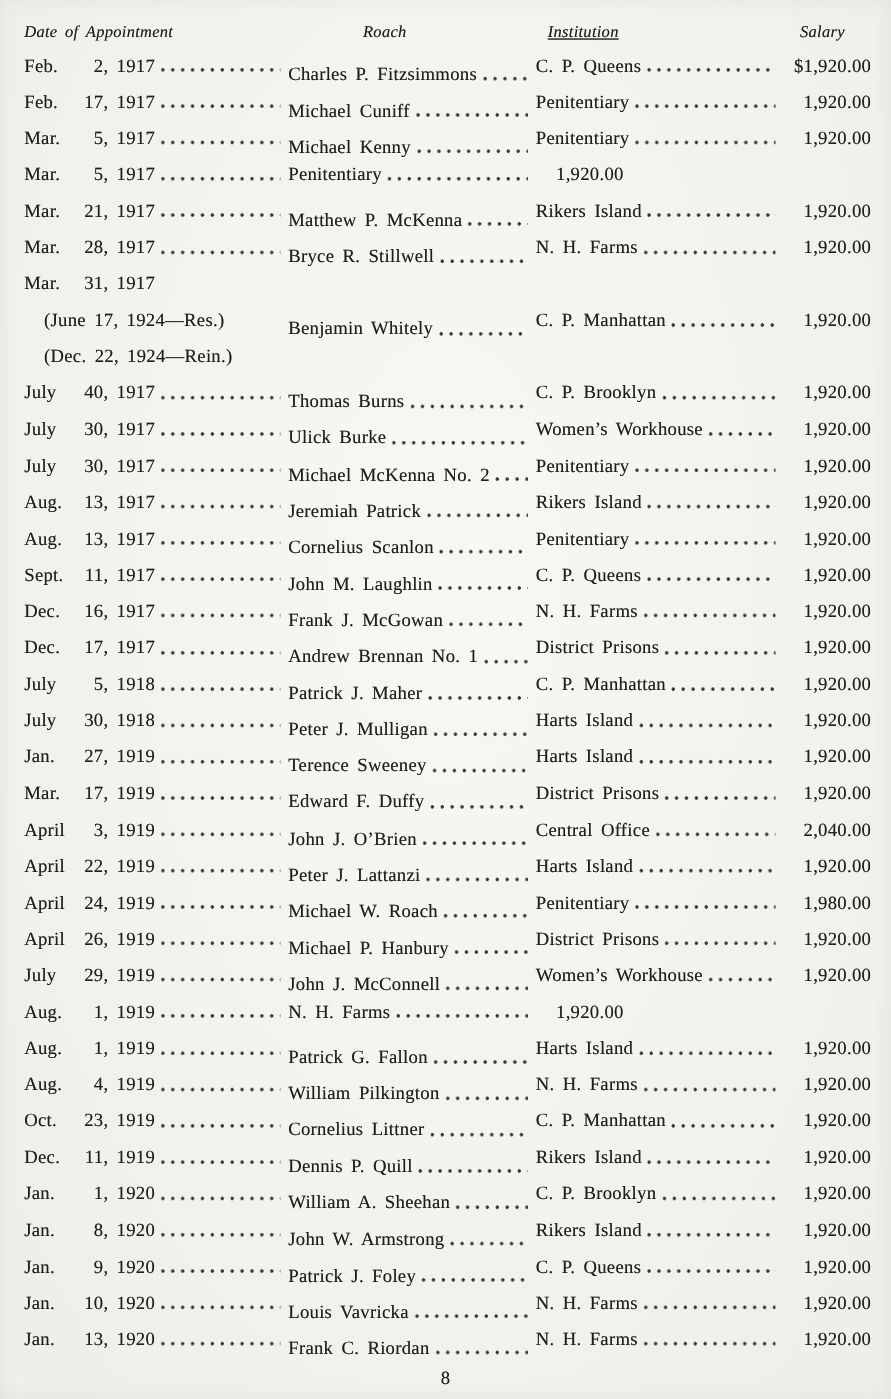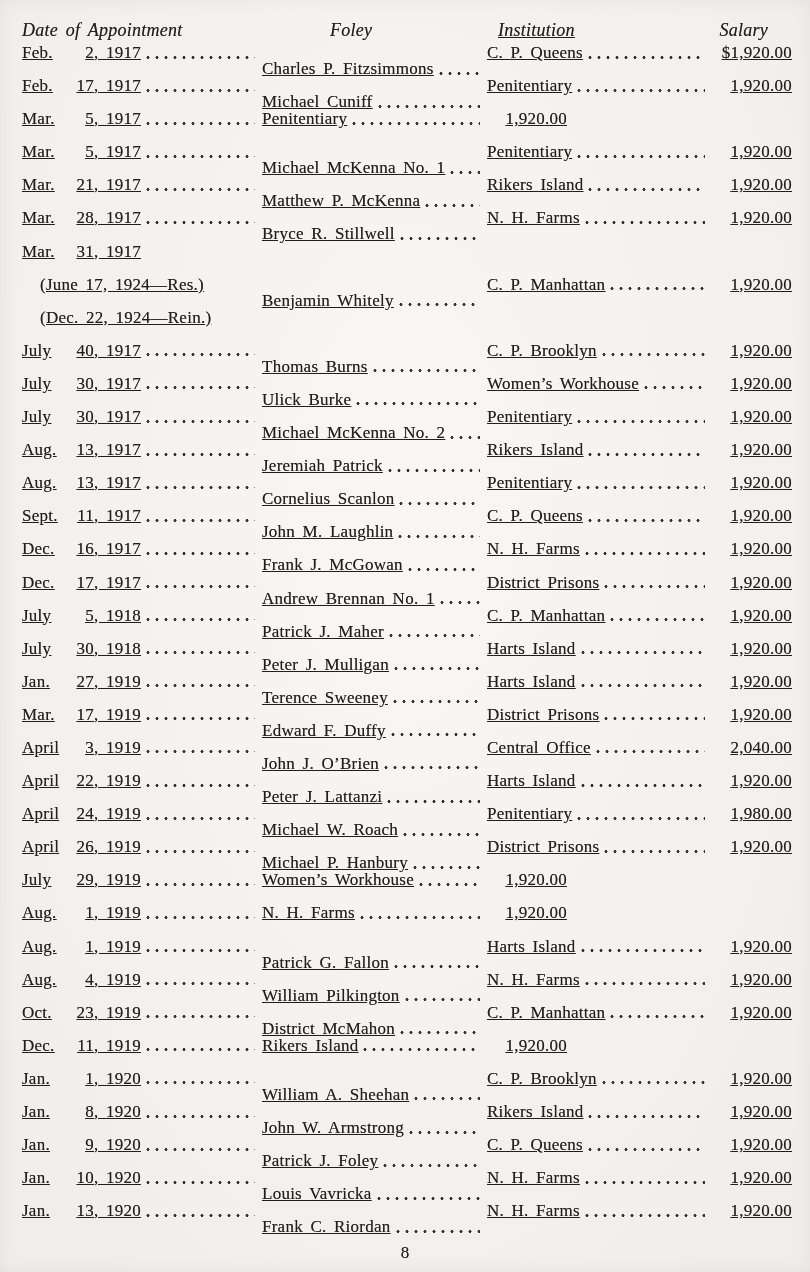--- a/index.html
+++ b/index.html
@@ -15,29 +15,29 @@
     font-family: "Liberation Serif", "DejaVu Serif", serif;
     color: #211f1c;
     overflow: hidden;
     box-shadow: inset 0 0 18px rgba(90,85,75,0.08);
   }
   .txt { line-height: 20px; font-size: 17px; letter-spacing: 0.25px; word-spacing: 3px;
          text-shadow: 0 0 0.4px rgba(20,18,15,0.55); white-space: nowrap; }
 
   
   .colheads { position: absolute; top: 20px; left: 0; right: 0; height: 22px; font-style: italic; }
-  .colheads .txt { position: absolute; font-size: 18px; }
+  .colheads .txt { position: absolute; font-size: 15px; }
   .h-date { left: 22px; }
   .h-name { left: 330px; }
   .h-inst { left: 498px; text-decoration: underline; }
   .h-sal  { right: 42px; text-align: right; }
 
   
   .tbl { position: absolute; top: 43px; left: 22px; width: 770px; }
-  .row { display: flex; align-items: flex-start; height: 33.1px; text-decoration: underline; }
+  .row { display: flex; align-items: center; height: 33.1px; }
   .cell-date { width: 240px; display: flex; align-items: flex-end; }
   .cell-name { width: 225px; display: flex; align-items: flex-end; margin-top: 16px; }
   .cell-inst { width: 225px; display: flex; align-items: flex-end; }
   .cell-sal  { width: 80px; text-align: right; }
   .d-month { display: inline-block; width: 46px; }
   .d-day   { display: inline-block; width: 26px; text-align: right; }
   .d-note  { padding-left: 18px; }
   .t { flex: 0 0 auto; }
   .leader {
     flex: 1 1 auto;
@@ -53,21 +53,21 @@
     text-align: center; font-size: 17px;
   }
 </style>
 </head>
 <body>
 
 <div class="page">
 
   <div class="colheads">
     <span class="txt h-date">Date of Appointment</span>
-    <span class="txt h-name">Foley</span>
+    <span class="txt h-name">Roach</span>
     <span class="txt h-inst">Institution</span>
     <span class="txt h-sal">Salary</span>
   </div>
 
   <div class="tbl">
       <div class="row">
     <span class="cell-date txt">
       <span class="d-month">Feb.</span>
       <span class="d-day">2</span>
       <span class="d-year">, 1917</span>
@@ -103,36 +103,36 @@
     <span class="cell-sal txt">1,920.00</span>
   </div>
       <div class="row">
     <span class="cell-date txt">
       <span class="d-month">Mar.</span>
       <span class="d-day">5</span>
       <span class="d-year">, 1917</span>
 
       <span class="leader"></span>
     </span>
+    <span class="cell-name txt">
+      <span class="t">Michael Kenny</span>
+      <span class="leader"></span>
+    </span>
     <span class="cell-inst txt">
       <span class="t">Penitentiary</span>
       <span class="leader"></span>
     </span>
     <span class="cell-sal txt">1,920.00</span>
   </div>
       <div class="row">
     <span class="cell-date txt">
       <span class="d-month">Mar.</span>
       <span class="d-day">5</span>
       <span class="d-year">, 1917</span>
 
-      <span class="leader"></span>
-    </span>
-    <span class="cell-name txt">
-      <span class="t">Michael McKenna No. 1</span>
       <span class="leader"></span>
     </span>
     <span class="cell-inst txt">
       <span class="t">Penitentiary</span>
       <span class="leader"></span>
     </span>
     <span class="cell-sal txt">1,920.00</span>
   </div>
       <div class="row">
     <span class="cell-date txt">
@@ -508,20 +508,24 @@
     <span class="cell-sal txt">1,920.00</span>
   </div>
       <div class="row">
     <span class="cell-date txt">
       <span class="d-month">July</span>
       <span class="d-day">29</span>
       <span class="d-year">, 1919</span>
 
       <span class="leader"></span>
     </span>
+    <span class="cell-name txt">
+      <span class="t">John J. McConnell</span>
+      <span class="leader"></span>
+    </span>
     <span class="cell-inst txt">
       <span class="t">Women’s Workhouse</span>
       <span class="leader"></span>
     </span>
     <span class="cell-sal txt">1,920.00</span>
   </div>
       <div class="row">
     <span class="cell-date txt">
       <span class="d-month">Aug.</span>
       <span class="d-day">1</span>
@@ -573,35 +577,39 @@
   </div>
       <div class="row">
     <span class="cell-date txt">
       <span class="d-month">Oct.</span>
       <span class="d-day">23</span>
       <span class="d-year">, 1919</span>
 
       <span class="leader"></span>
     </span>
     <span class="cell-name txt">
-      <span class="t">District McMahon</span>
+      <span class="t">Cornelius Littner</span>
       <span class="leader"></span>
     </span>
     <span class="cell-inst txt">
       <span class="t">C. P. Manhattan</span>
       <span class="leader"></span>
     </span>
     <span class="cell-sal txt">1,920.00</span>
   </div>
       <div class="row">
     <span class="cell-date txt">
       <span class="d-month">Dec.</span>
       <span class="d-day">11</span>
       <span class="d-year">, 1919</span>
 
+      <span class="leader"></span>
+    </span>
+    <span class="cell-name txt">
+      <span class="t">Dennis P. Quill</span>
       <span class="leader"></span>
     </span>
     <span class="cell-inst txt">
       <span class="t">Rikers Island</span>
       <span class="leader"></span>
     </span>
     <span class="cell-sal txt">1,920.00</span>
   </div>
       <div class="row">
     <span class="cell-date txt">

